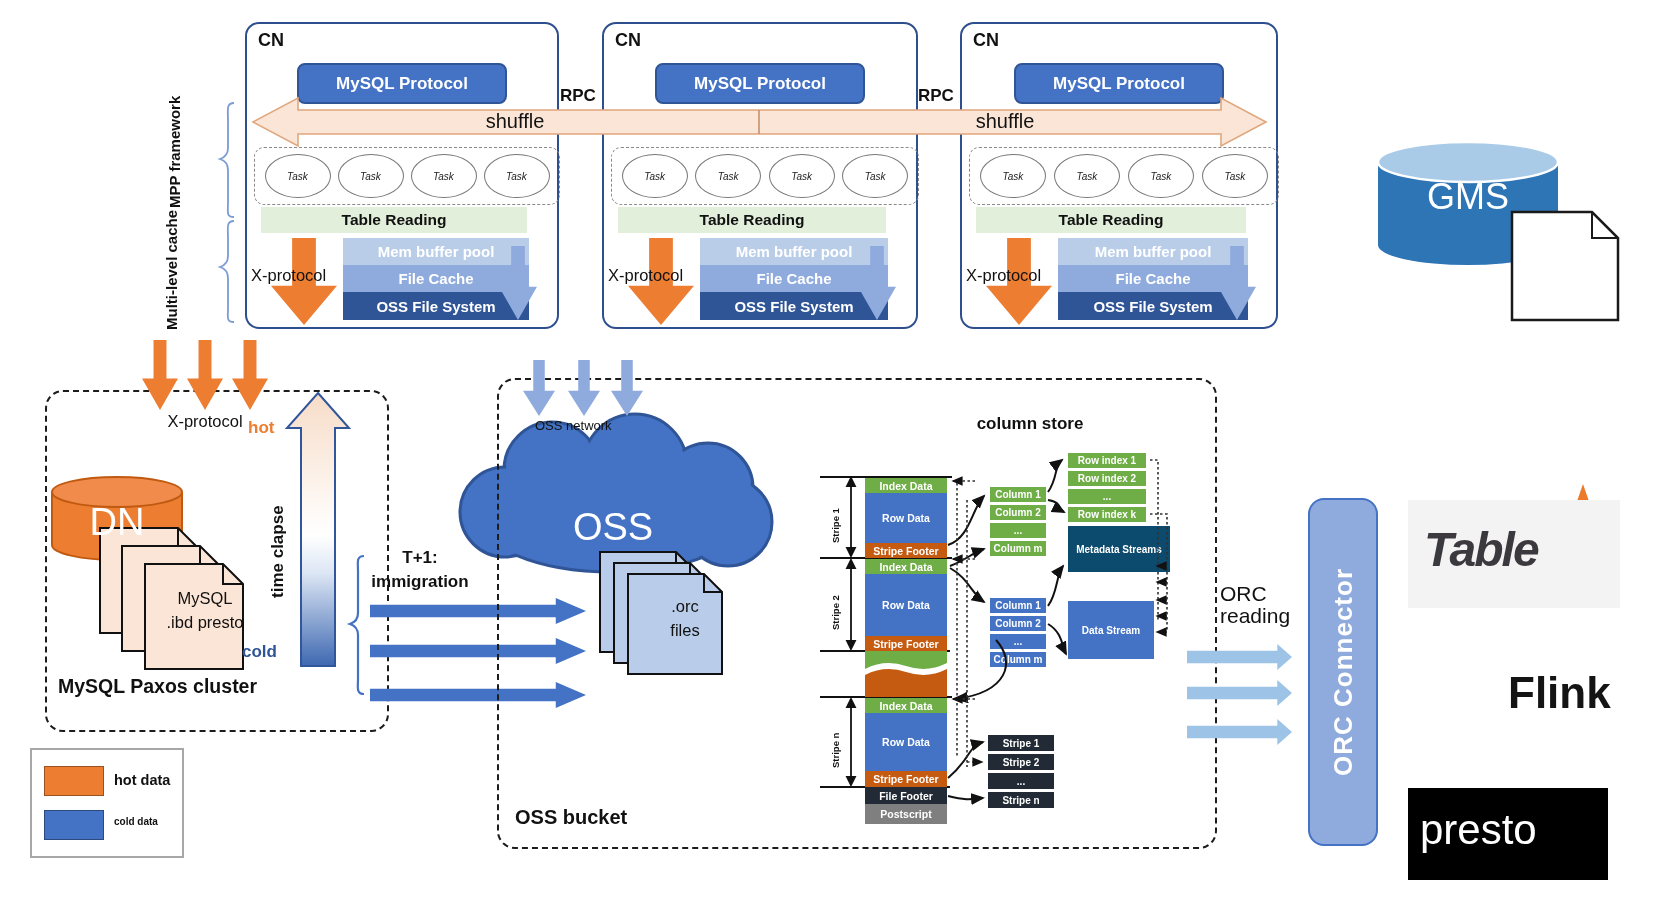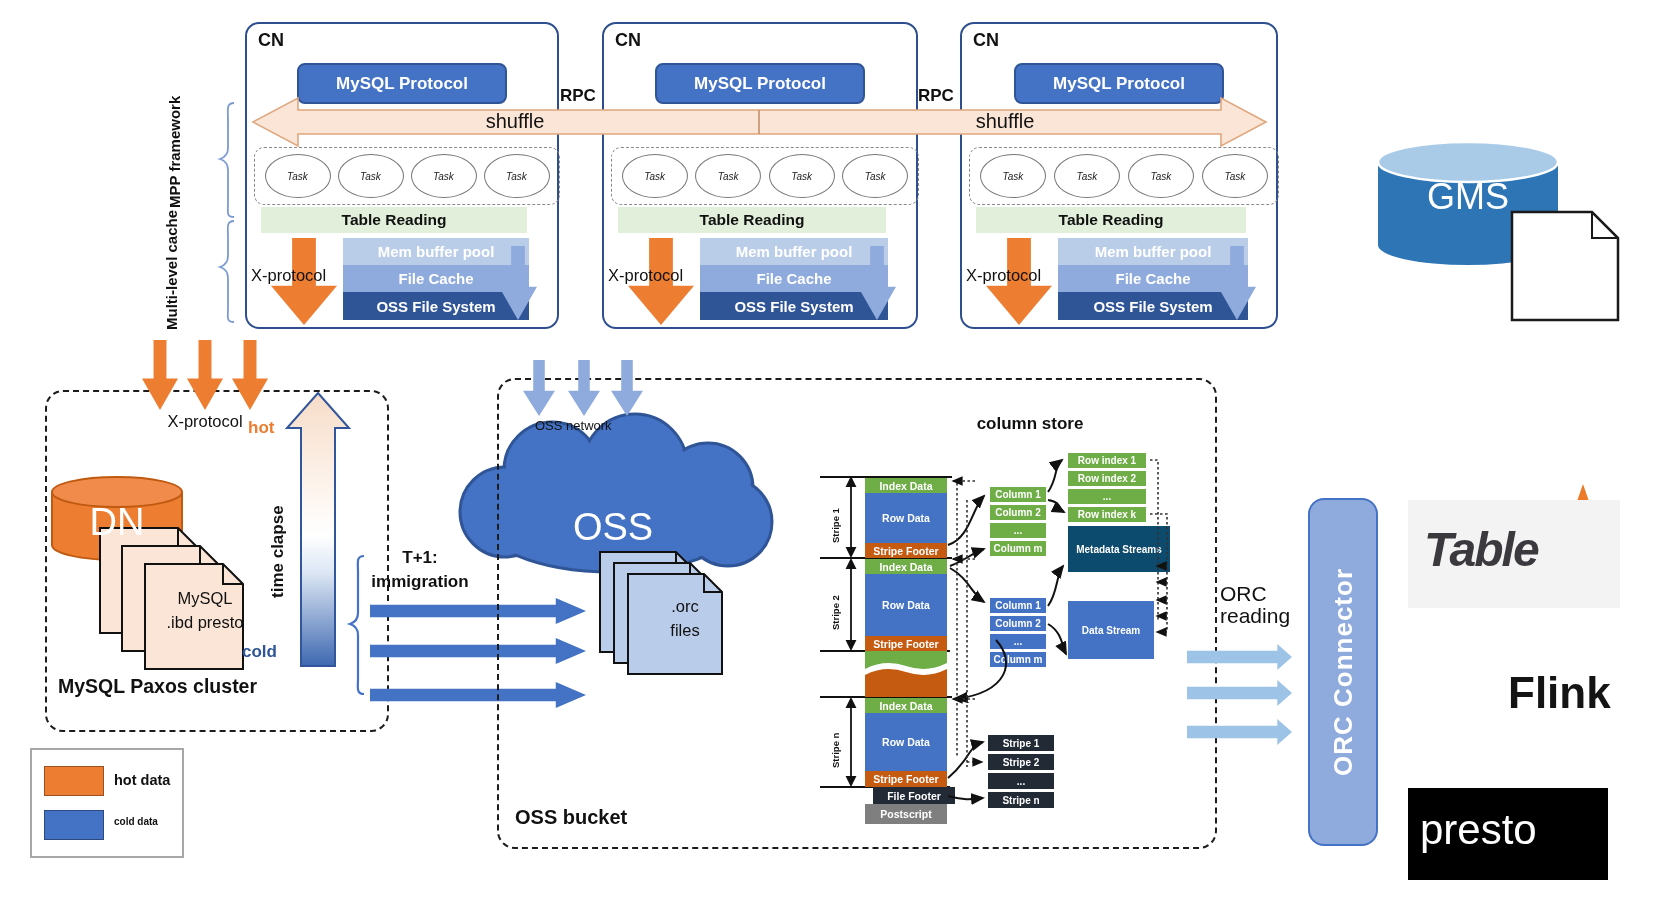--- a/index.html
+++ b/index.html
@@ -264,21 +264,21 @@
 
   <div class="abs seg flex" style="top:478px;height:15px;background:#6FAD47;">Index Data</div>
   <div class="abs seg flex" style="top:493px;height:50px;background:#4472C4;">Row Data</div>
   <div class="abs seg flex" style="top:543px;height:15px;background:#C55A11;">Stripe Footer</div>
   <div class="abs seg flex" style="top:559px;height:15px;background:#6FAD47;">Index Data</div>
   <div class="abs seg flex" style="top:574px;height:62px;background:#4472C4;">Row Data</div>
   <div class="abs seg flex" style="top:636px;height:15px;background:#C55A11;">Stripe Footer</div>
   <div class="abs seg flex" style="top:698px;height:15px;background:#6FAD47;">Index Data</div>
   <div class="abs seg flex" style="top:713px;height:58px;background:#4472C4;">Row Data</div>
   <div class="abs seg flex" style="top:771px;height:16px;background:#C55A11;">Stripe Footer</div>
-  <div class="abs seg flex" style="top:787px;height:17px;background:#222B35;margin-left:8px;">File Footer</div>
+  <div class="abs seg flex" style="top:787px;height:17px;background:#222B35;">File Footer</div>
   <div class="abs seg flex" style="top:804px;height:20px;background:#7F7F7F;">Postscript</div>
 
   <div class="abs vtext b" style="left:830px;top:493px;height:50px;font-size:9.5px;">Stripe 1</div>
   <div class="abs vtext b" style="left:830px;top:580px;height:50px;font-size:9.5px;">Stripe 2</div>
   <div class="abs vtext b" style="left:830px;top:718px;height:50px;font-size:9.5px;">Stripe n</div>
 
   <div class="abs mini flex" style="left:990px;top:487px;width:56px;height:15px;background:#6FAD47;">Column 1</div>
   <div class="abs mini flex" style="left:990px;top:505px;width:56px;height:15px;background:#6FAD47;">Column 2</div>
   <div class="abs mini flex" style="left:990px;top:523px;width:56px;height:15px;background:#6FAD47;">...</div>
   <div class="abs mini flex" style="left:990px;top:541px;width:56px;height:15px;background:#6FAD47;">Column m</div>

